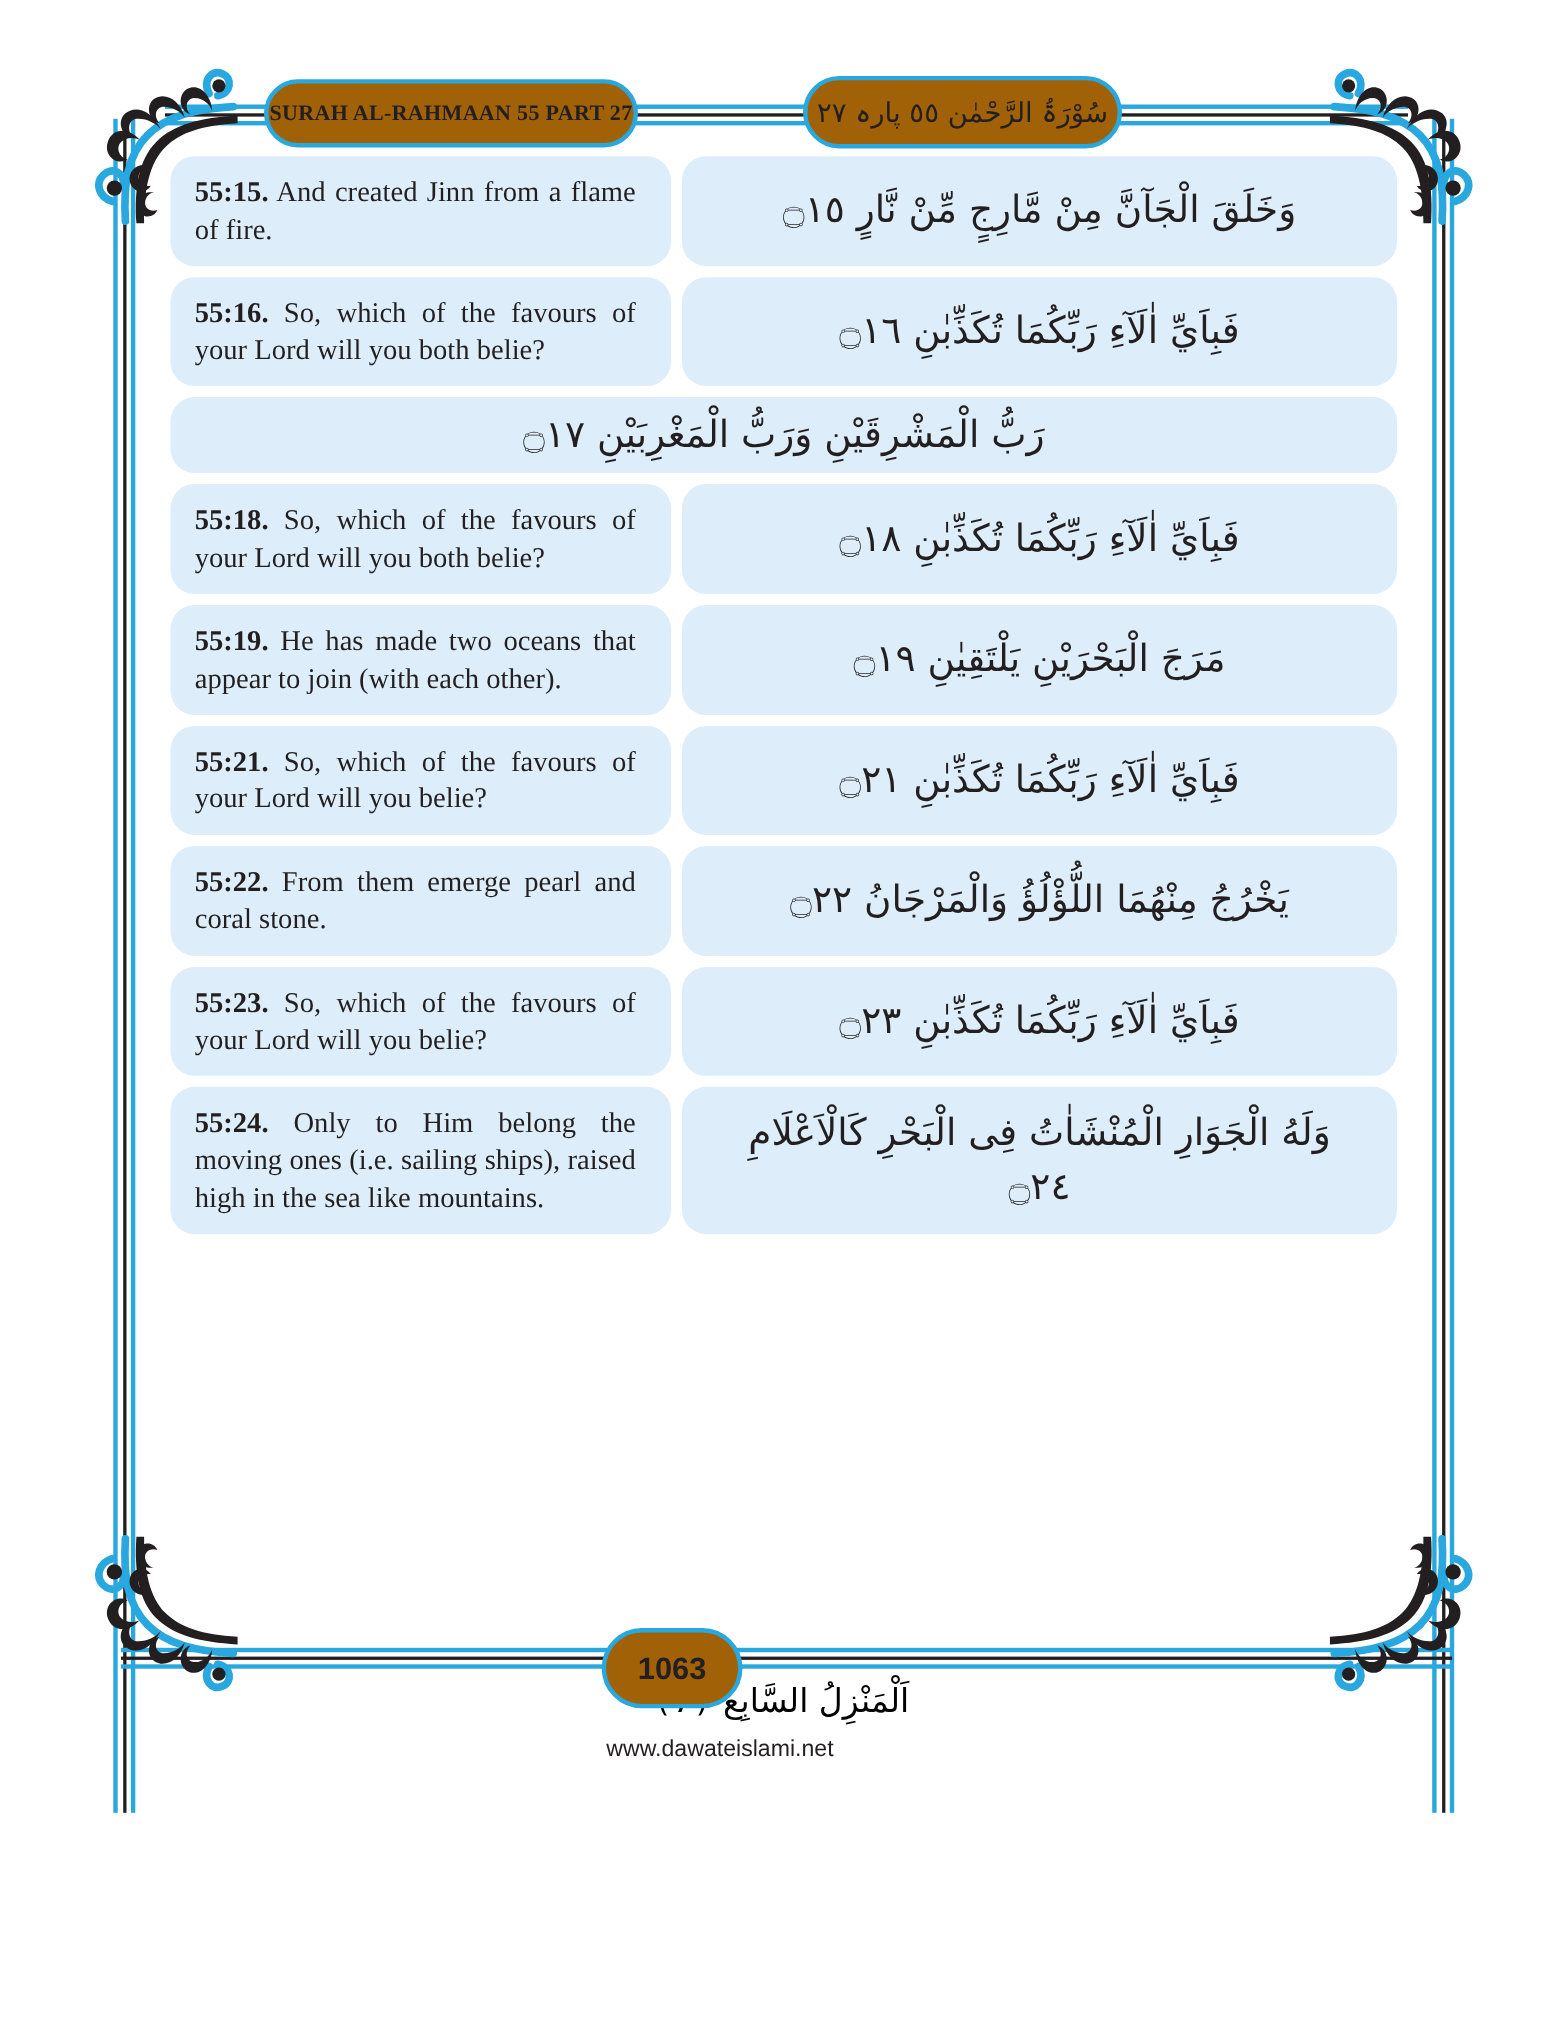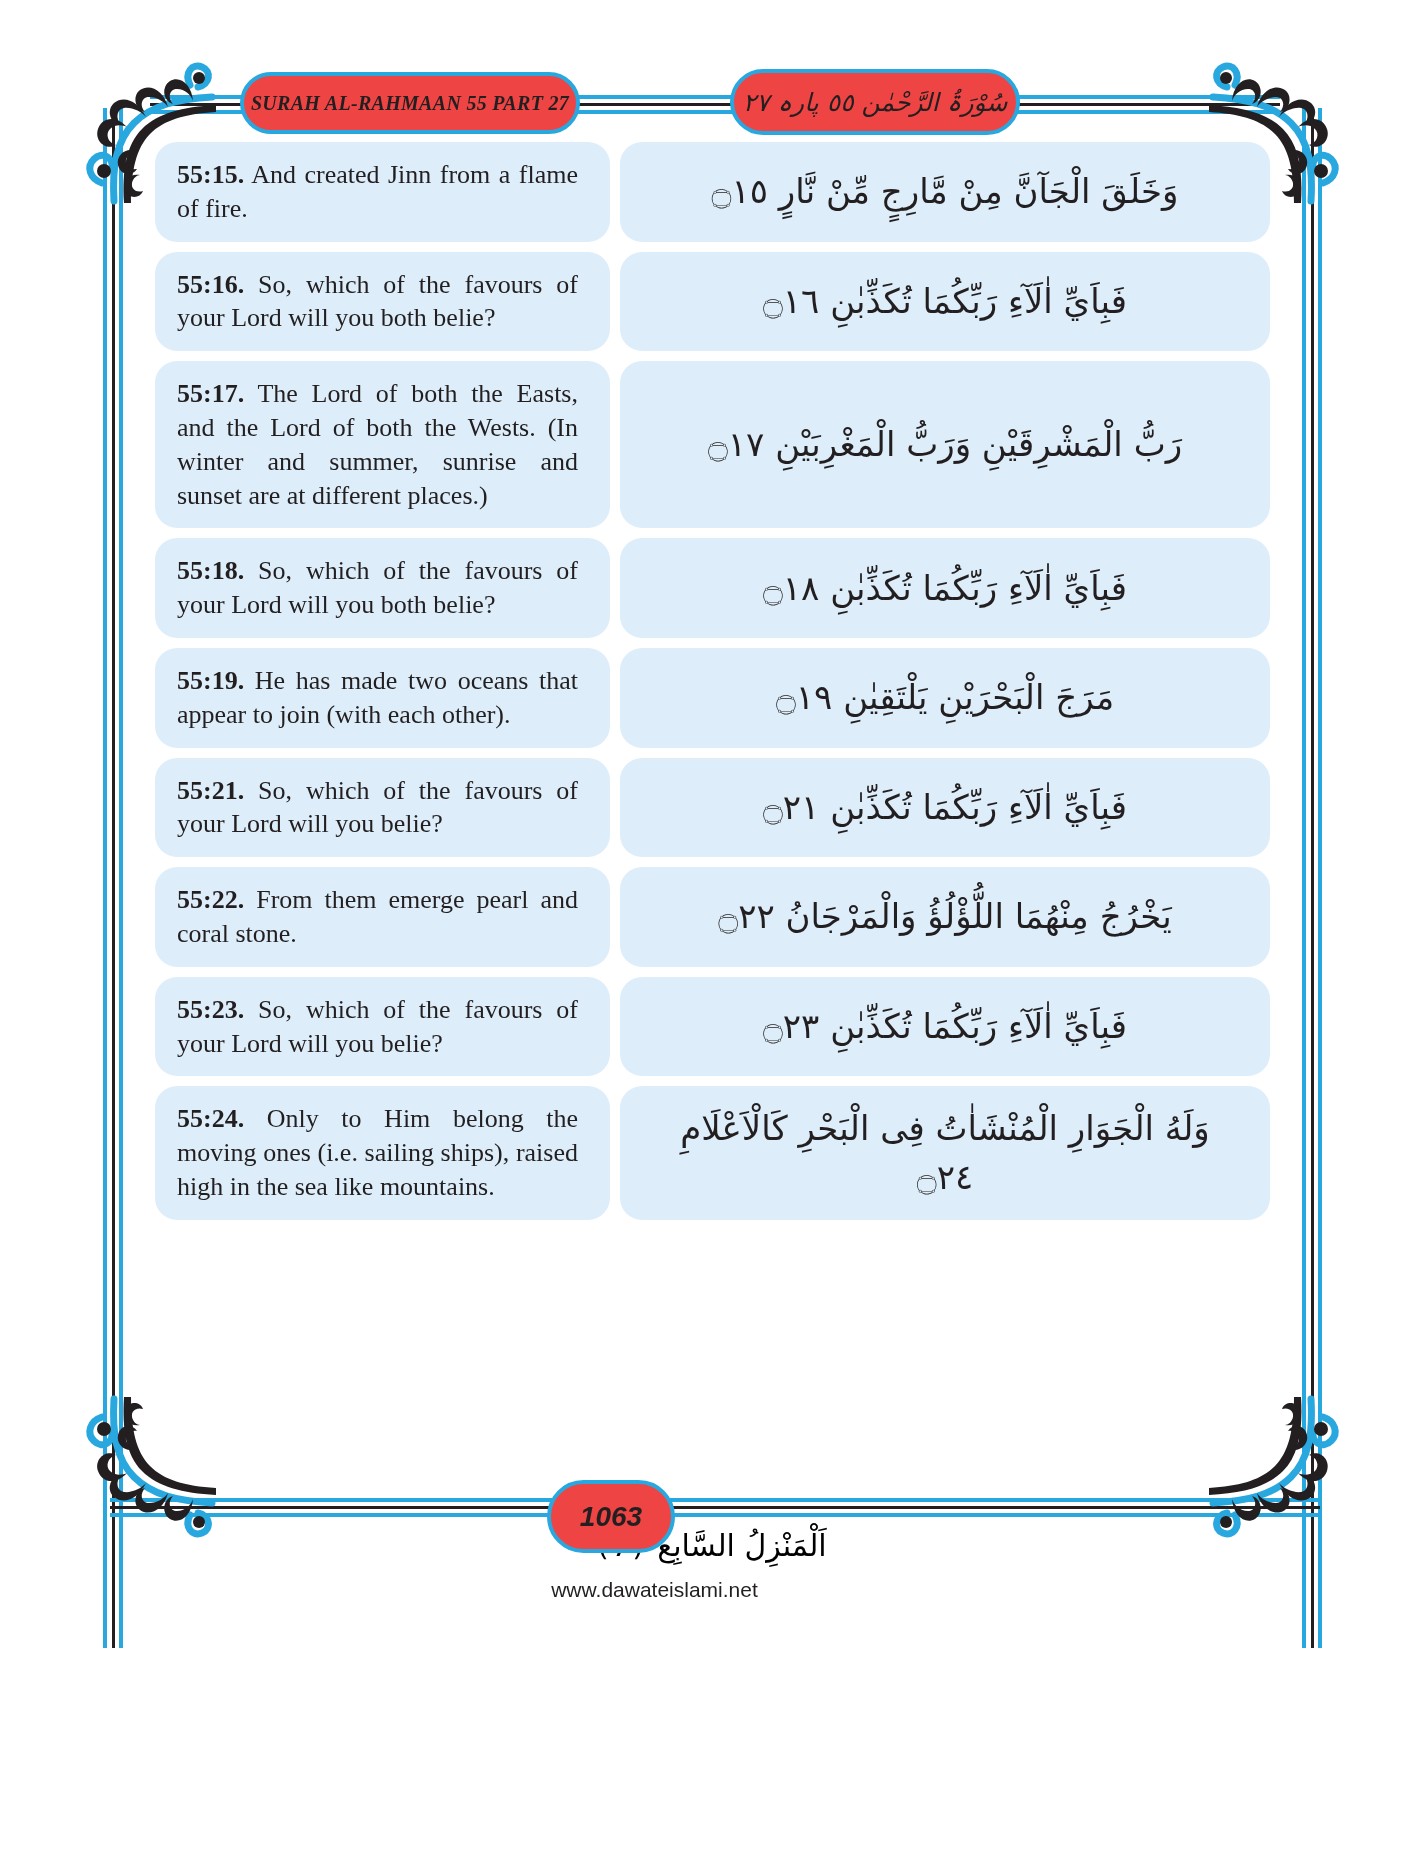--- a/index.html
+++ b/index.html
@@ -40,28 +40,27 @@
   .h-top-3 { left: 150px; top: 110px; width: 1130px; height: 4px; }
 
   
   .h-bot-1 { left: 110px; top: 1498px; width: 1210px; height: 4px; }
   .h-bot-2 { left: 110px; top: 1506px; width: 1210px; height: 3px; background:#231f20; }
   .h-bot-3 { left: 110px; top: 1513px; width: 1210px; height: 4px; }
 
   
   .pill {
     position: absolute;
-    background: #ef4444;
+    background: #a16207;
     border: 4px solid #29a8e0;
     border-radius: 40px;
     display: flex;
     align-items: center;
     justify-content: center;
     z-index: 5;
-    font-style: italic;
   }
   #header-pill-en {
     left: 240px; top: 72px;
     width: 340px; height: 62px;
   }
   #header-pill-en .pill-text {
     font-family: "Liberation Serif", serif;
     font-weight: bold;
     font-size: 20px;
     letter-spacing: 0.3px;
@@ -296,21 +295,20 @@
         <div class="ar-inner">وَخَلَقَ الْجَآنَّ مِنْ مَّارِجٍ مِّنْ نَّارٍ ۝١٥</div>
       </div>
     </div>
     <div class="verse-row">
       <div class="cell cell-en"><span class="vnum">55:16.</span> <span class="vtext">So, which of the favours of your Lord will you both belie?</span></div>
       <div class="cell cell-ar">
         <div class="ar-inner">فَبِاَيِّ اٰلَآءِ رَبِّكُمَا تُكَذِّبٰنِ ۝١٦</div>
       </div>
     </div>
     <div class="verse-row">
-      <div class="cell cell-en"><span class="vnum">55:17.</span> <span class="vtext">The Lord of both the Easts, and the Lord of both the Wests. (In winter and summer, sunrise and sunset are at different places.)</span></div>
       <div class="cell cell-ar">
         <div class="ar-inner">رَبُّ الْمَشْرِقَيْنِ وَرَبُّ الْمَغْرِبَيْنِ ۝١٧</div>
       </div>
     </div>
     <div class="verse-row">
       <div class="cell cell-en"><span class="vnum">55:18.</span> <span class="vtext">So, which of the favours of your Lord will you both belie?</span></div>
       <div class="cell cell-ar">
         <div class="ar-inner">فَبِاَيِّ اٰلَآءِ رَبِّكُمَا تُكَذِّبٰنِ ۝١٨</div>
       </div>
     </div>

